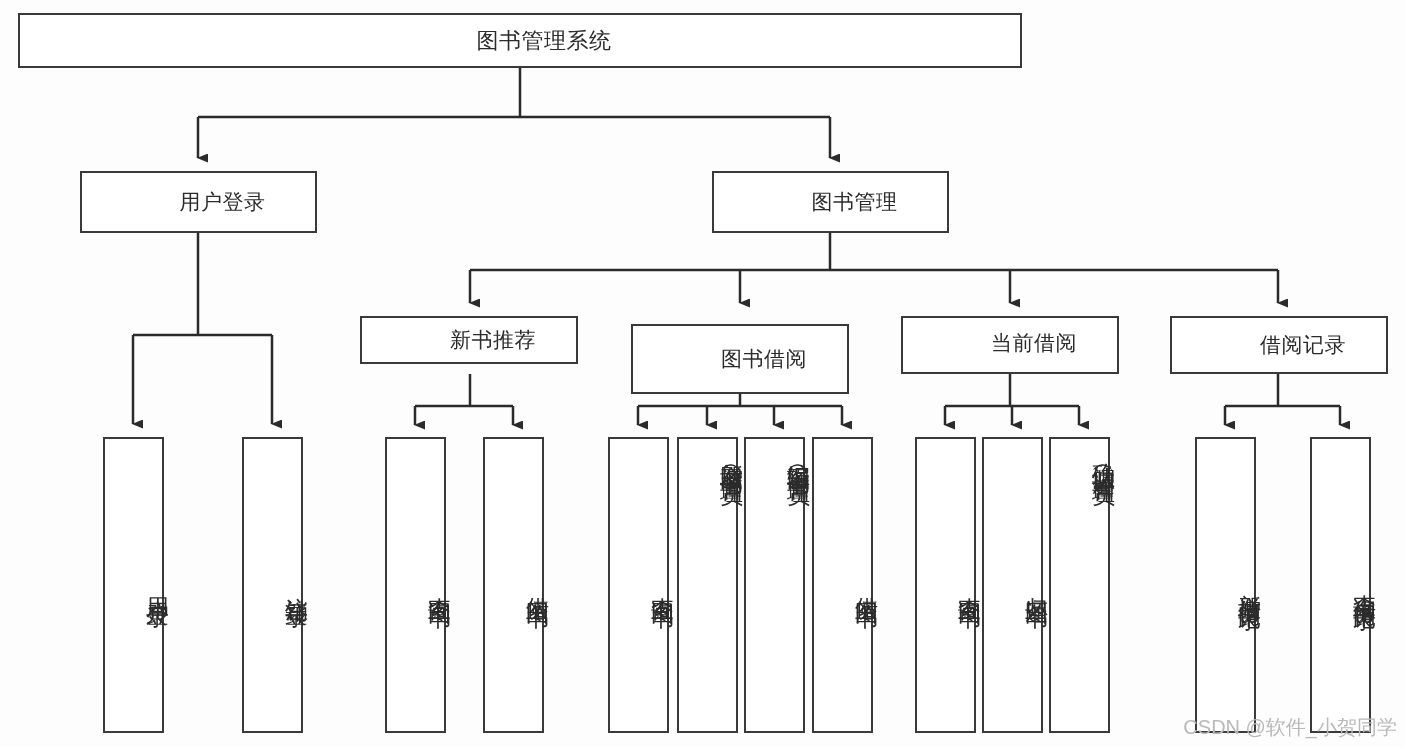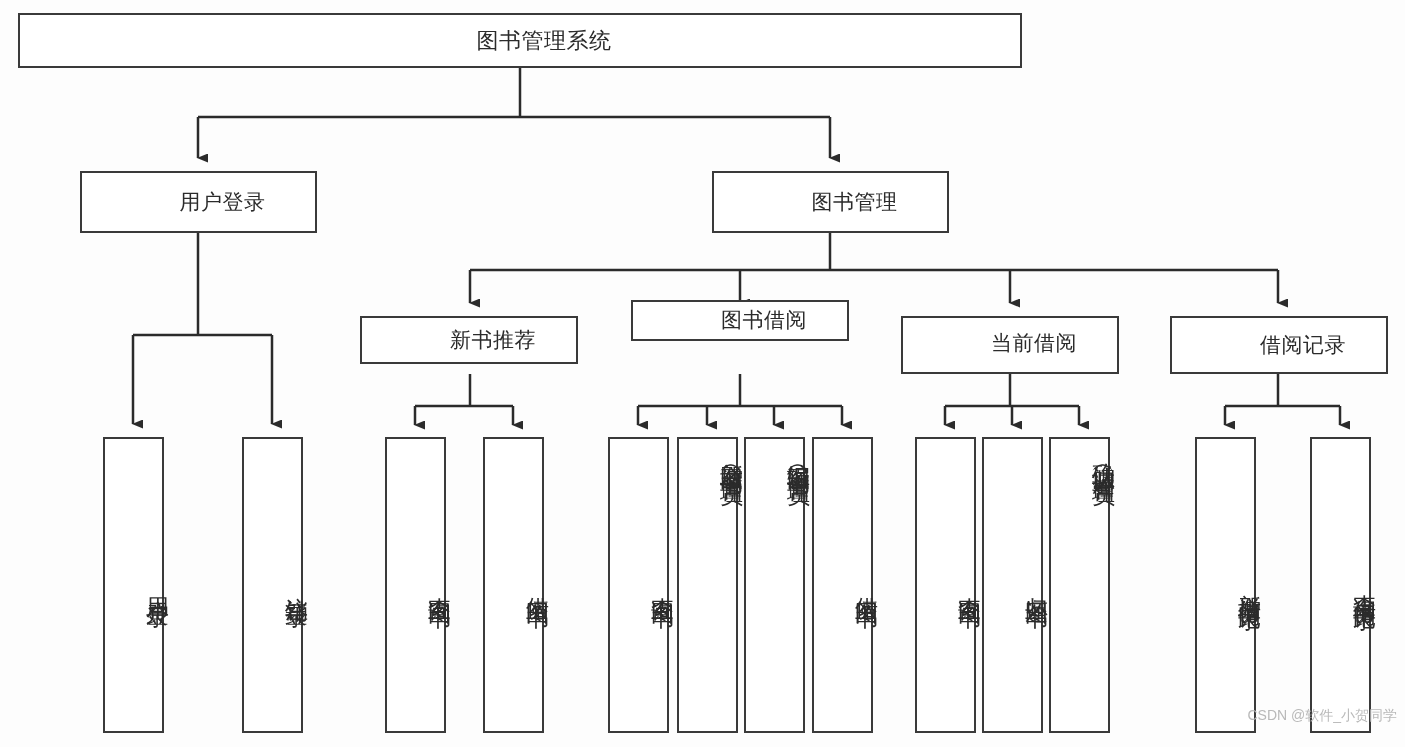--- a/index.html
+++ b/index.html
@@ -57,22 +57,22 @@
     letter-spacing: 3px;
     white-space: nowrap;
   }
   .node.leaf.short {
     align-items: center;
     padding-top: 0;
   }
   .watermark {
     position: absolute;
     right: 8px;
-    bottom: 22px;
-    font-size: 14px;
+    bottom: 6px;
+    font-size: 20px;
     color: #b9b9b9;
     white-space: nowrap;
     user-select: none;
   }
 </style>
 </head>
 <body>
 
 <div id="canvas">
 
@@ -133,21 +133,21 @@
   <div class="node" style="left:80px; top:171px; width:237px; height:62px;">
     <span class="label">用户登录</span>
   </div>
   <div class="node" style="left:712px; top:171px; width:237px; height:62px;">
     <span class="label">图书管理</span>
   </div>
 
   <div class="node" style="left:360px; top:316px; width:218px; height:48px;">
     <span class="label">新书推荐</span>
   </div>
-  <div class="node" style="left:631px; top:300px; width:218px; height:41px;">
+  <div class="node" style="left:631px; top:324px; width:218px; height:70px;">
     <span class="label">图书借阅</span>
   </div>
   <div class="node" style="left:901px; top:316px; width:218px; height:58px;font-family:Liberation Mono, monospace;">
     <span class="label">当前借阅</span>
   </div>
   <div class="node" style="left:1170px; top:316px; width:218px; height:58px;">
     <span class="label">借阅记录</span>
   </div>
 
   <div class="node leaf short" style="left:103px; top:437px; width:61px; height:296px;">

